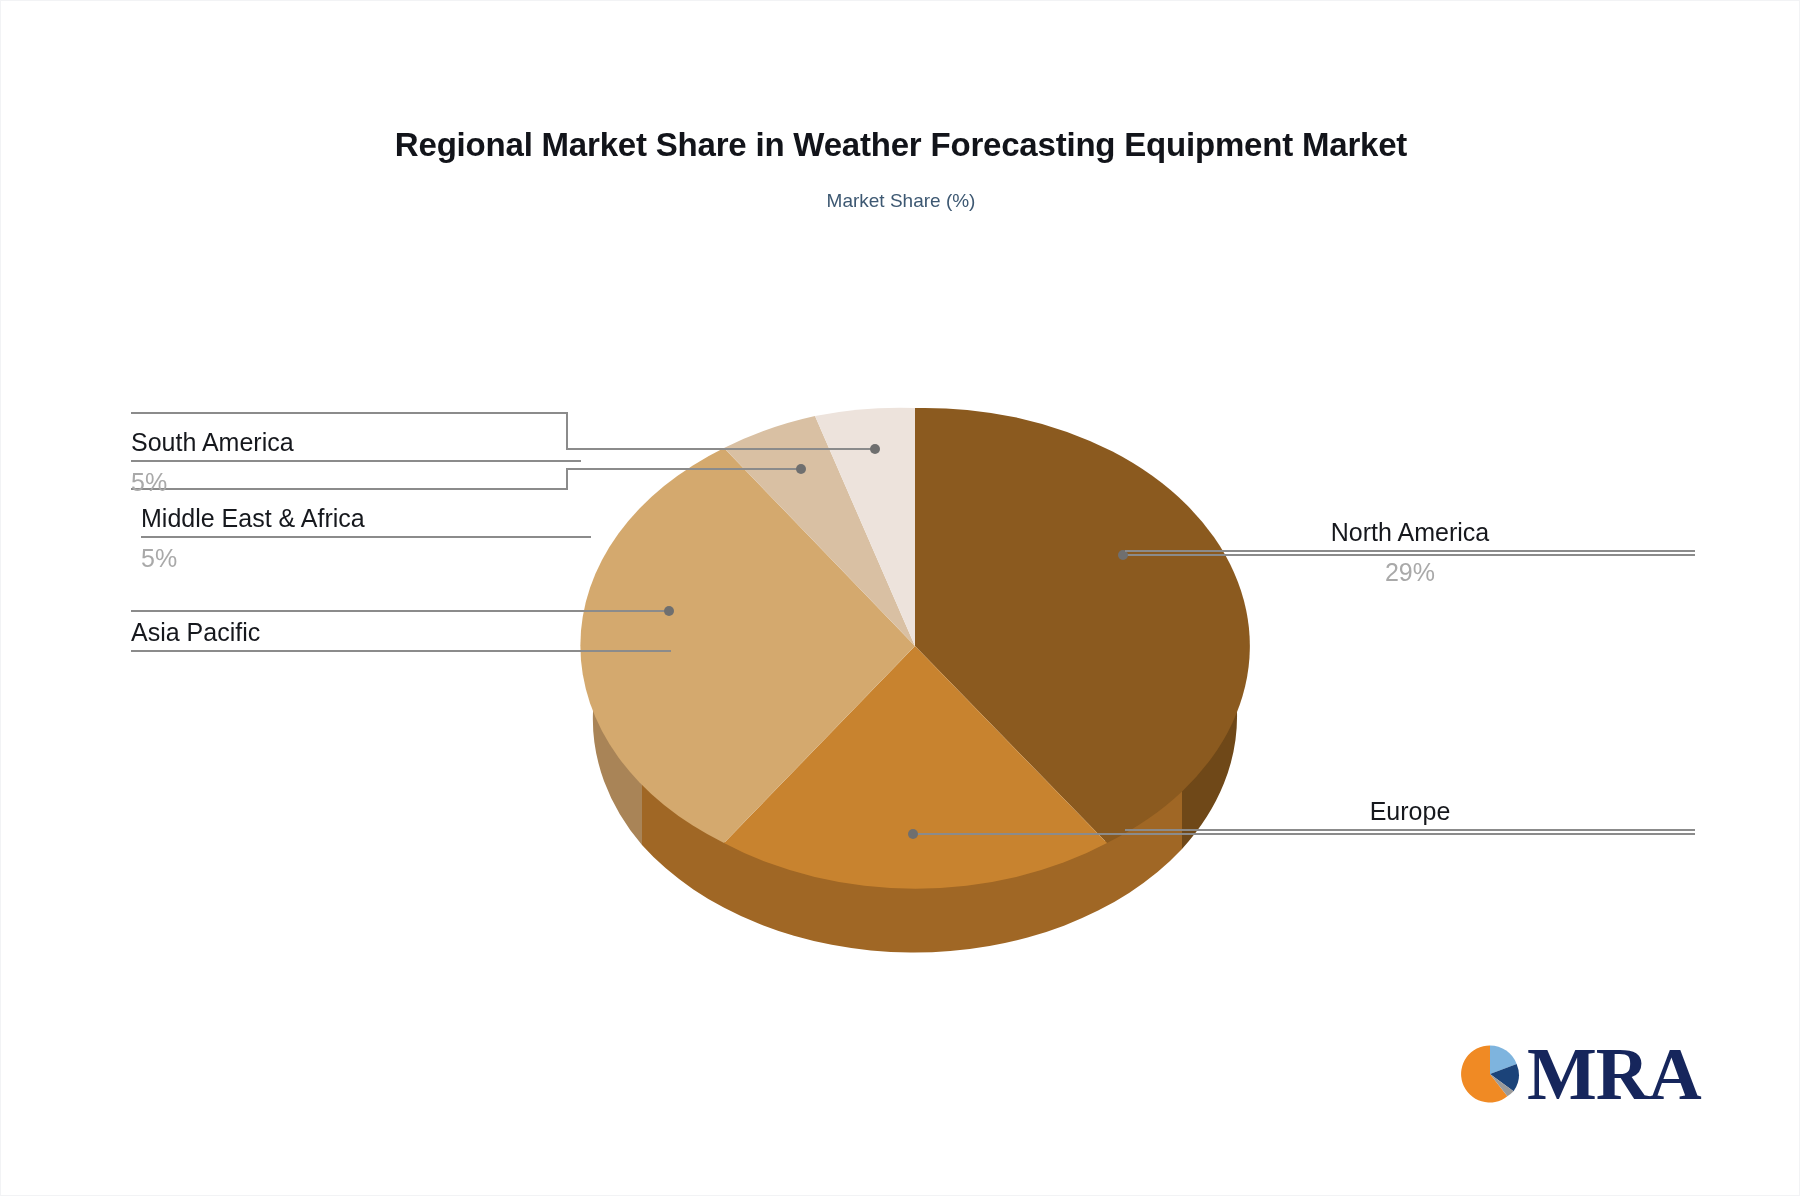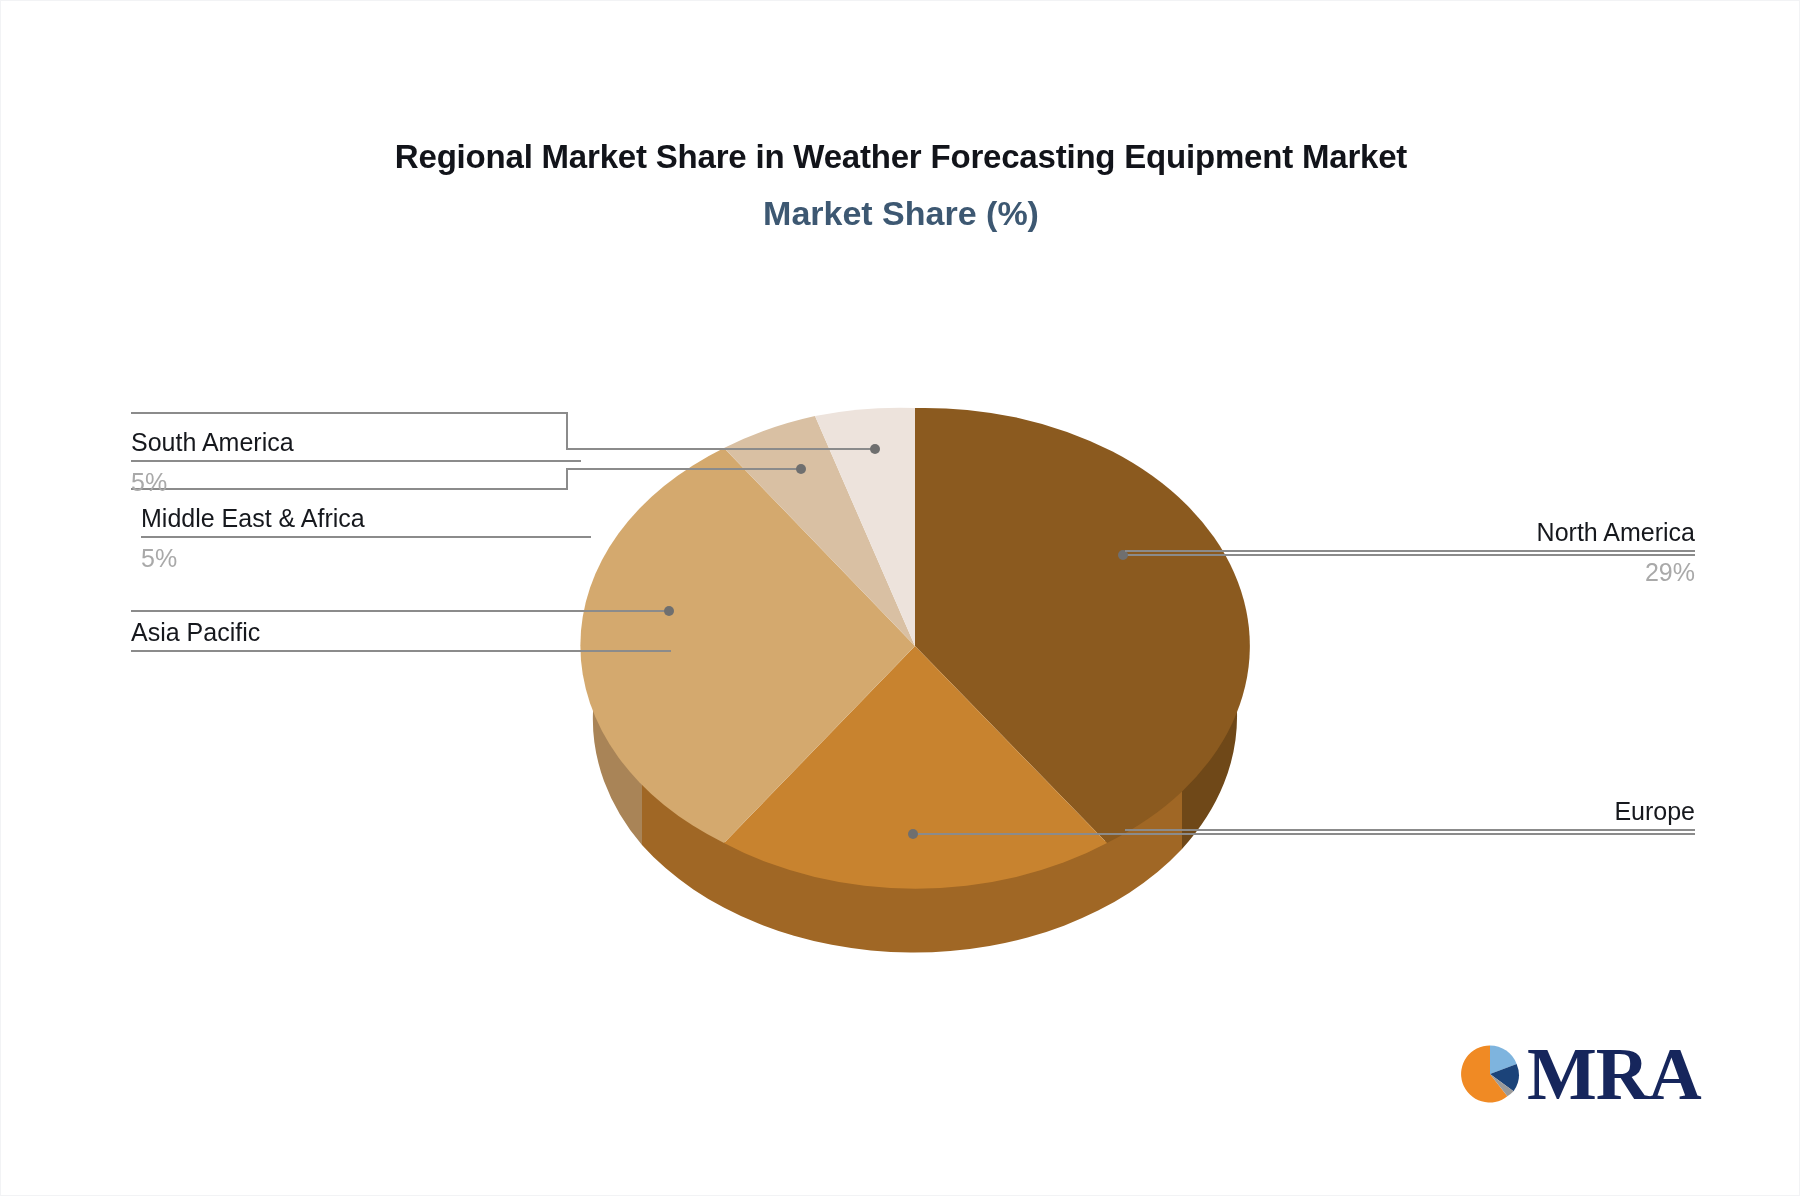--- a/index.html
+++ b/index.html
@@ -28,26 +28,26 @@
     left: 0;
     width: 1800px;
     text-align: center;
   }
   .chart-title {
     font-size: 33px;
     font-weight: bold;
     color: #12141a;
     letter-spacing: -0.2px;
     line-height: 1.1;
-    margin: 12px;
+    margin: 0;
   }
   .chart-subtitle {
-    margin-top: 20px;
-    font-size: 34px;
-    font-weight: bold;
+    margin-top: 28px;
+    font-size: 19px;
+    font-weight: normal;
     color: #3d5872;
     line-height: 1.1;
   }
 
   
   #pie-svg {
     position: absolute;
     left: 0;
     top: 0;
     width: 1800px;
@@ -72,21 +72,21 @@
     margin-top: 3px;
   }
   .callout .cl-value {
     font-size: 25px;
     color: #a9a9a9;
     line-height: 34px;
     padding-top: 3px;
     white-space: nowrap;
   }
   .callout.align-left { text-align: left; margin-top: 44px; }
-  .callout.align-right { text-align: right; }
+  .callout.align-right { text-align: center; }
 
   
   #logo {
     position: absolute;
     left: 1458px;
     top: 1042px;
     display: flex;
     align-items: center;
     gap: 6px;
   }

